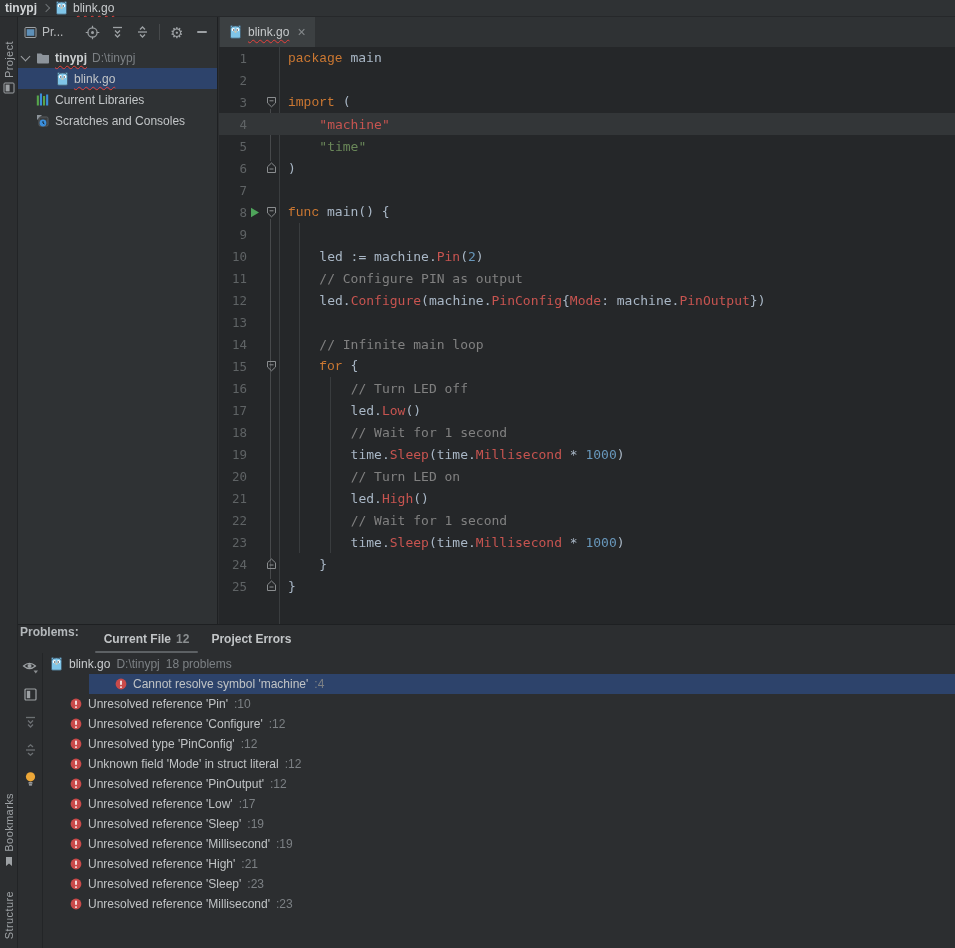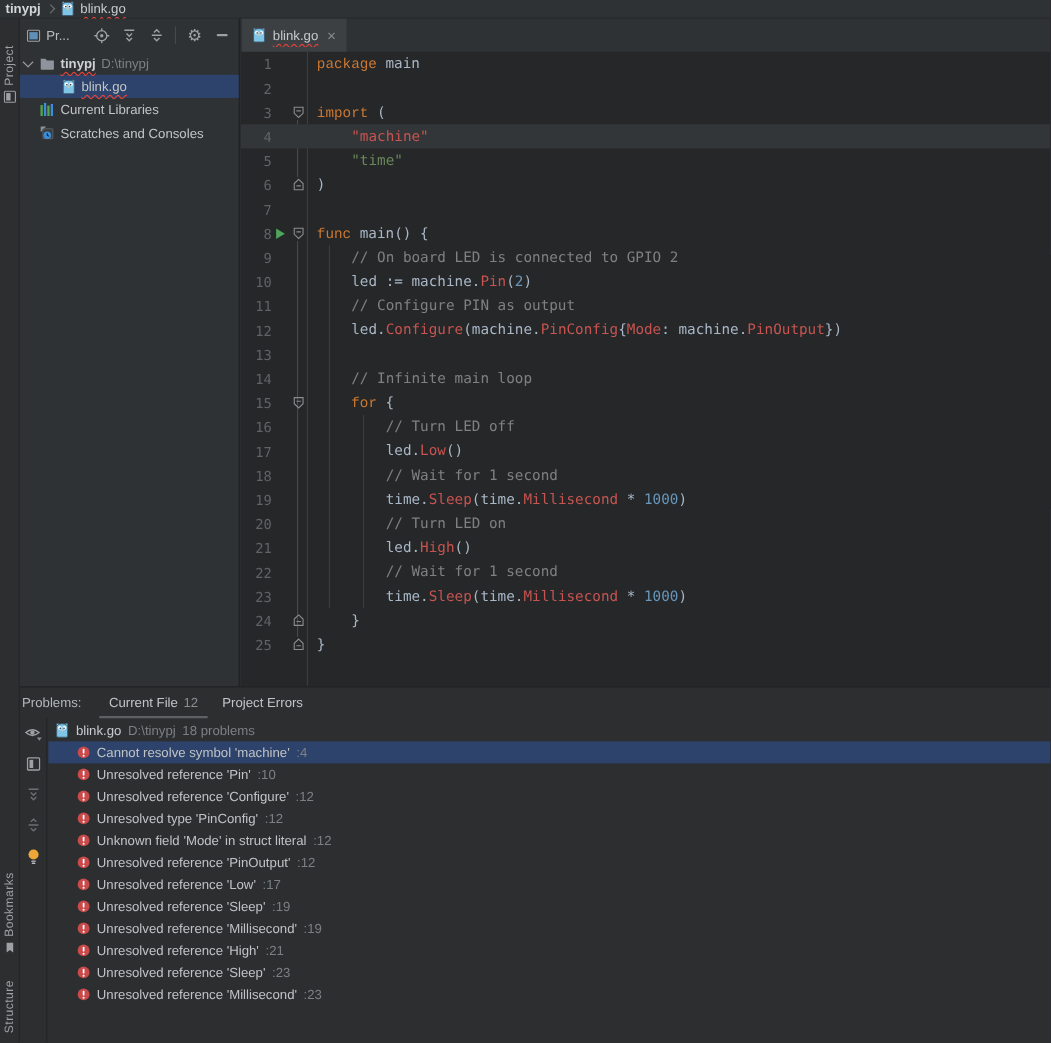--- a/index.html
+++ b/index.html
@@ -59,31 +59,31 @@
   .code-line.cur{background:var(--cur-line);}
   .ln{width:24px;padding-left:4px;text-align:right;color:#5f6365;font-size:12.5px;flex:none;}
   .runcol{width:16px;flex:none;display:flex;justify-content:center;}
   .foldcol{width:17px;flex:none;display:flex;justify-content:center;}
   .code-text{padding-left:8px;}
   .c-k{color:var(--c-k);font-family:Liberation Mono, monospace;} .c-s{color:var(--c-s);} .c-e{color:var(--c-e);}
   .c-c{color:var(--c-c);} .c-n{color:var(--c-n);} .c-p{color:var(--c-p);}
   
   .problems{position:absolute;left:18px;top:624px;width:937px;height:324px;background:var(--bg-problems);
             border-top:1px solid var(--border-dark);box-sizing:border-box;}
-  .pr-header{height:28px;display:flex;align-items:center;padding-left:2px;}
+  .pr-header{height:28px;display:flex;align-items:flex-start;padding-left:2px;font-weight:bold;}
   .pr-label{color:#b4b8bb;margin-right:14px;}
   .ptab{position:relative;height:28px;display:flex;align-items:center;padding:0 11px;gap:5px;color:#c2c5c7;}
   .ptab .cnt{color:#8a8e90;}
   .ptab.sel::after{content:"";position:absolute;left:2px;right:2px;bottom:0;height:2px;background:#5d6164;border-radius:1px;}
   .pr-toolbar{position:absolute;left:0;top:28px;bottom:0;width:25px;border-right:1px solid #232527;
               display:flex;flex-direction:column;align-items:center;padding-top:7px;gap:14px;box-sizing:border-box;}
   #problems-list{position:absolute;left:26px;top:29px;right:0;}
   .prob-row{height:20px;display:flex;align-items:center;gap:6px;padding-left:26px;box-sizing:border-box;}
   .prob-row.file{padding-left:6px;}
-  .prob-row.sel{background:var(--sel);}
+  .prob-row.sel{background:var(--sel);margin-left:45px;}
   .prob-text{color:#c0c3c5;} .prob-loc{color:var(--ui-dim);}
   .file-name{color:#c9ccce;} .file-detail{color:var(--ui-dim);}
 </style>
 </head>
 <body>
 
 <div id="root">
 
   <div class="navbar">
     <span class="crumb bold">tinypj</span>
@@ -258,21 +258,21 @@
                   <path d="M5.5 1 l4 3.8 v5.7 h-8 V4.8 Z" fill="none" stroke="#8a8d8f"></path>
                   <path d="M3.5 7 h4" stroke="#8a8d8f"></path>
                 </svg></span></span><span class="code-text"><span class="c-p">)</span></span></div>
           <div class="code-line"><span class="ln">7</span><span class="runcol"></span><span class="foldcol"></span><span class="code-text"></span></div>
           <div class="code-line"><span class="ln">8</span><span class="runcol"><span><svg width="10" height="11" viewBox="0 0 10 11">
                   <path d="M1 0.8 L9 5.5 L1 10.2 Z" fill="#4fa55b"></path>
                 </svg></span></span><span class="foldcol"><span><svg width="11" height="12" viewBox="0 0 11 12">
                   <path d="M1.5 1.5 h8 v5.5 l-4 3.8 l-4 -3.8 Z" fill="none" stroke="#8a8d8f"></path>
                   <path d="M3.5 4.8 h4" stroke="#8a8d8f"></path>
                 </svg></span></span><span class="code-text"><span class="c-k">func</span><span class="c-p"> main() {</span></span></div>
-          <div class="code-line"><span class="ln">9</span><span class="runcol"></span><span class="foldcol"></span><span class="code-text"><span class="c-p">    </span><span class="c-c">// On board LED is connected to GPIO 2</span></span></div>
+          <div class="code-line"><span class="ln">9</span><span class="runcol"></span><span class="foldcol"></span></div>
           <div class="code-line"><span class="ln">10</span><span class="runcol"></span><span class="foldcol"></span><span class="code-text"><span class="c-p">    led := machine.</span><span class="c-e">Pin</span><span class="c-p">(</span><span class="c-n">2</span><span class="c-p">)</span></span></div>
           <div class="code-line"><span class="ln">11</span><span class="runcol"></span><span class="foldcol"></span><span class="code-text"><span class="c-p">    </span><span class="c-c">// Configure PIN as output</span></span></div>
           <div class="code-line"><span class="ln">12</span><span class="runcol"></span><span class="foldcol"></span><span class="code-text"><span class="c-p">    led.</span><span class="c-e">Configure</span><span class="c-p">(machine.</span><span class="c-e">PinConfig</span><span class="c-p">{</span><span class="c-e">Mode</span><span class="c-p">: machine.</span><span class="c-e">PinOutput</span><span class="c-p">})</span></span></div>
           <div class="code-line"><span class="ln">13</span><span class="runcol"></span><span class="foldcol"></span><span class="code-text"></span></div>
           <div class="code-line"><span class="ln">14</span><span class="runcol"></span><span class="foldcol"></span><span class="code-text"><span class="c-p">    </span><span class="c-c">// Infinite main loop</span></span></div>
           <div class="code-line"><span class="ln">15</span><span class="runcol"></span><span class="foldcol"><span><svg width="11" height="12" viewBox="0 0 11 12">
                   <path d="M1.5 1.5 h8 v5.5 l-4 3.8 l-4 -3.8 Z" fill="none" stroke="#8a8d8f"></path>
                   <path d="M3.5 4.8 h4" stroke="#8a8d8f"></path>
                 </svg></span></span><span class="code-text"><span class="c-p">    </span><span class="c-k">for</span><span class="c-p"> {</span></span></div>
           <div class="code-line"><span class="ln">16</span><span class="runcol"></span><span class="foldcol"></span><span class="code-text"><span class="c-p">        </span><span class="c-c">// Turn LED off</span></span></div>

